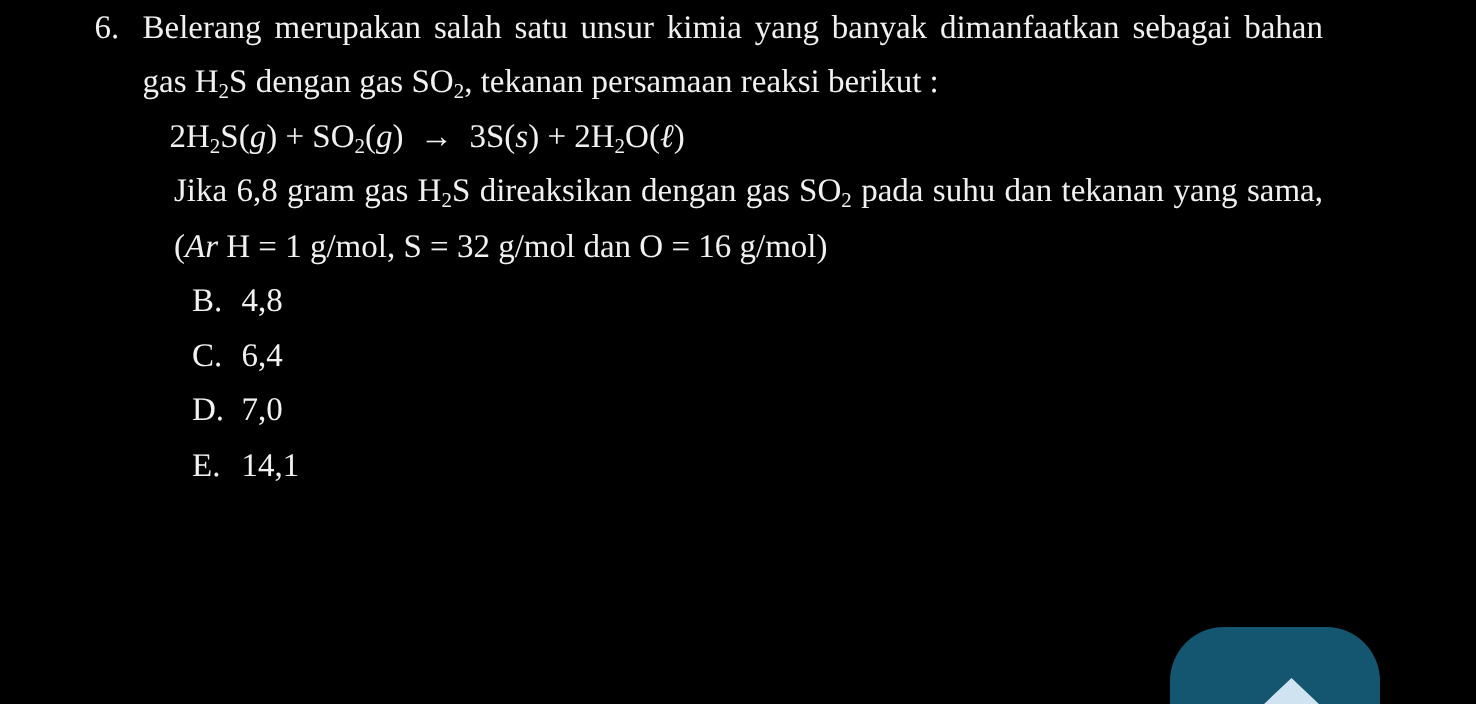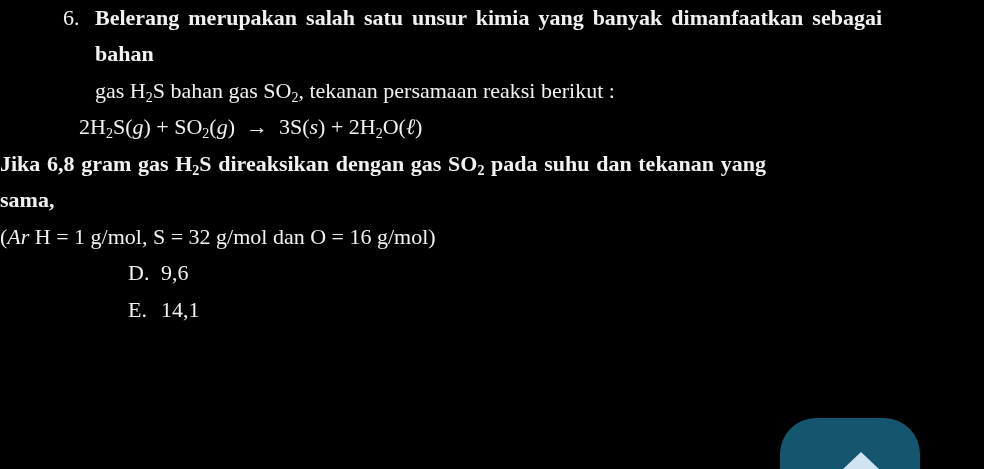--- a/index.html
+++ b/index.html
@@ -21,30 +21,29 @@
     top: 0; left: 0;
     width: 984px;
     font-size: 22px;
     line-height: 36.45px;
   }
   .qnum {
     position: absolute;
     left: 63px; top: 0;
   }
   .para1 { margin-left: 95px; width: 787px; }
-  .para2 { width: 766px; }
+  .para2 { margin-left: 116px; width: 766px; }
   .line { white-space: nowrap; }
   .line.just {
     text-align: justify;
     text-align-last: justify;
     white-space: normal;
-    font-weight: bold;
   }
   .equation {
-    margin-left: 79px;
+    margin-left: 113px;
     white-space: pre;
   }
   .options { margin-left: 128px; }
   .opt-label { display: inline-block; min-width: 33px; }
   .sub {
     font-size: 14px;
     line-height: 0;
     vertical-align: -4px;
   }
   .it { font-style: italic; }
@@ -65,31 +64,33 @@
   }
 </style>
 </head>
 <body>
 
 <div class="stage">
   <div class="qnum">6.</div>
 
   <div class="para1">
     <div class="line just"><span>Belerang merupakan salah satu unsur kimia yang banyak dimanfaatkan sebagai bahan</span></div>
-    <div class="line"><span>gas H</span><span class="sub">2</span><span>S bahan gas SO</span><span class="sub">2</span><span>, tekanan persamaan reaksi berikut :</span></div>
+    <div class="line"><span>gas H</span><span class="sub">2</span><span>S dengan gas SO</span><span class="sub">2</span><span>, tekanan persamaan reaksi berikut :</span></div>
   </div>
 
   <div class="equation"><span>2H</span><span class="sub">2</span><span>S(</span><span class="it">g</span><span>) + SO</span><span class="sub">2</span><span>(</span><span class="it">g</span><span>)  →  3S(</span><span class="it">s</span><span>) + 2H</span><span class="sub">2</span><span>O(</span><span class="it">ℓ</span><span>)</span></div>
 
   <div class="para2">
     <div class="line just"><span>Jika 6,8 gram gas H</span><span class="sub">2</span><span>S direaksikan dengan gas SO</span><span class="sub">2</span><span> pada suhu dan tekanan yang sama,</span></div>
     <div class="line"><span>(</span><span class="it">Ar</span><span> H = 1 g/mol, S = 32 g/mol dan O = 16 g/mol)</span></div>
   </div>
 
   <div class="options">
-    <div class="opt"><span class="opt-label">D.</span><span class="opt-value">9,6</span></div>
+    <div class="opt"><span class="opt-label">B.</span><span class="opt-value">4,8</span></div>
+    <div class="opt"><span class="opt-label">C.</span><span class="opt-value">6,4</span></div>
+    <div class="opt"><span class="opt-label">D.</span><span class="opt-value">7,0</span></div>
     <div class="opt"><span class="opt-label">E.</span><span class="opt-value">14,1</span></div>
   </div>
 </div>
 
 <div class="scroll-btn">
   <div class="chev"></div>
 </div>
 
 </body></html>

